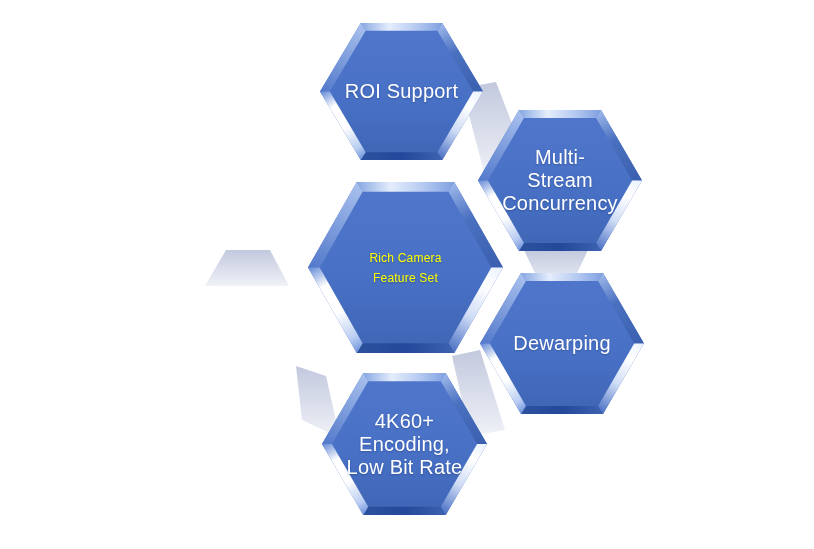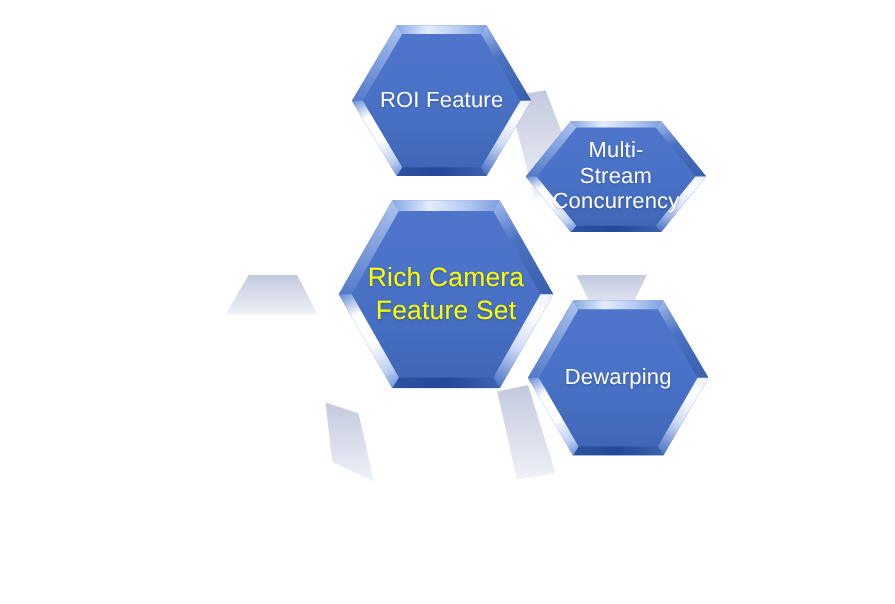--- a/index.html
+++ b/index.html
@@ -19,21 +19,21 @@
     text-align:center;
     color:var(--node_text,#ffffff);
     font-size:20px;line-height:23px;
     white-space:pre-line;
     text-shadow:0 1px 2px rgba(20,40,90,.35);
     letter-spacing:.2px;
     pointer-events:none;
   }
   .hex--center .hex-label{
     color:var(--center_text,#ffff00);
-    font-size:24px;line-height:30px;
+    font-size:12px;line-height:20px;
     text-shadow:0 1px 2px rgba(30,50,20,.35);
   }
   .hex--mctf .hex-label{line-height:30px;}
 </style>
 </head>
 <body>
 
 <div class="canvas">
 
   <svg class="connectors" width="814" height="549" viewBox="0 0 814 549">
@@ -98,24 +98,24 @@
     <polygon points="524,250 588,250 570,288 542,288" fill="url(#gGray)"></polygon>
     <polygon points="452,356 480,350 505,430 470,436" fill="url(#gGray)"></polygon>
     <polygon points="296,366 326,376 340,438 302,420" fill="url(#gGray)"></polygon>
     <polygon points="226,250 270,250 289,286 205,286" fill="url(#gGray)"></polygon>
   </svg>
 
   <div class="hex" style="left:320px;top:23px;width:163px;height:137px">
     <svg viewBox="0 0 200 174" preserveAspectRatio="none">
         <use href="#bevelhex"></use>
       </svg>
-    <div class="hex-label">ROI Feature</div>
+    <div class="hex-label">ROI Support</div>
   </div>
 
-  <div class="hex" style="left:478px;top:110px;width:164px;height:101px">
+  <div class="hex" style="left:478px;top:110px;width:164px;height:141px">
     <svg viewBox="0 0 200 174" preserveAspectRatio="none">
         <use href="#bevelhex"></use>
       </svg>
     <div class="hex-label">Multi-
 Stream
 Concurrency</div>
   </div>
 
 
   <div class="hex hex--center" style="left:308px;top:182px;width:195px;height:171px">
@@ -127,14 +127,22 @@
   </div>
 
   <div class="hex" style="left:480px;top:273px;width:164px;height:141px">
     <svg viewBox="0 0 200 174" preserveAspectRatio="none">
         <use href="#bevelhex"></use>
       </svg>
     <div class="hex-label">Dewarping</div>
   </div>
 
 
+  <div class="hex" style="left:322px;top:373px;width:165px;height:142px">
+    <svg viewBox="0 0 200 174" preserveAspectRatio="none">
+        <use href="#bevelhex"></use>
+      </svg>
+    <div class="hex-label">4K60+
+Encoding,
+Low Bit Rate</div>
+  </div>
 
 </div>
 
 </body></html>

